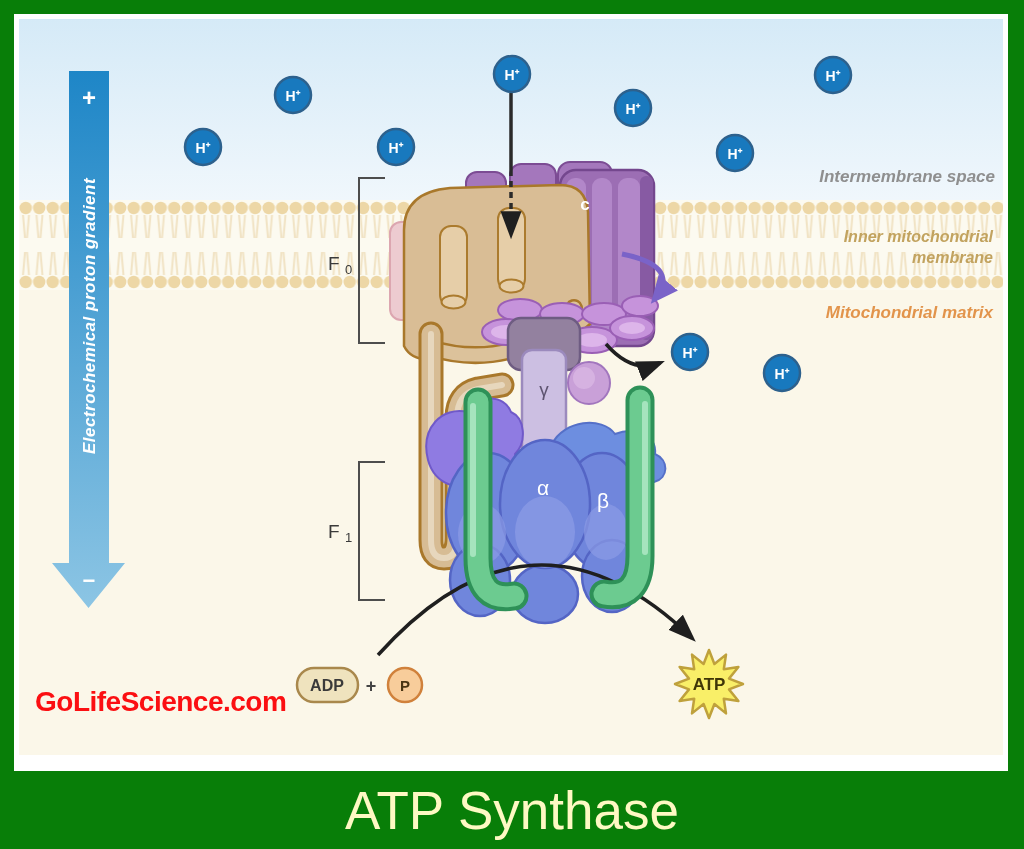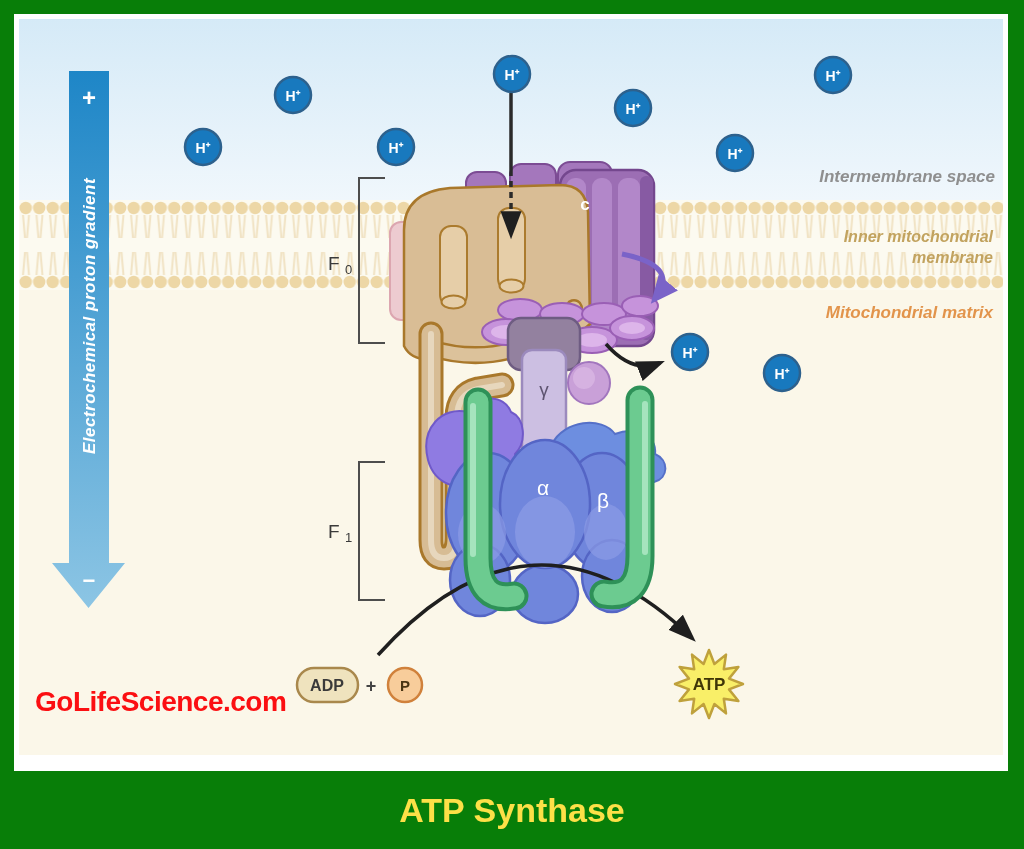--- a/index.html
+++ b/index.html
@@ -16,21 +16,21 @@
   .watermark{
     position:absolute;left:21px;top:672px;
     font-size:28px;font-weight:bold;color:#FB0F12;
     letter-spacing:-0.5px;
   }
   .banner{
     position:absolute;left:0;top:771px;width:1024px;height:78px;
     display:flex;align-items:center;justify-content:center;
   }
   .banner-title{
-    color:#fde047;font-size:34px;font-weight:bold;
+    color:#fef9c3;font-size:53px;font-weight:normal;
   }
 </style>
 </head>
 <body>
 
 <div class="panel">
 <svg class="diagram-svg" width="994" height="741" viewBox="0 0 994 741" xmlns="http://www.w3.org/2000/svg">
   <defs>
     <linearGradient id="gSky" x1="0" y1="0" x2="0" y2="1">
       <stop offset="0" stop-color="#D5EAF7"></stop>

